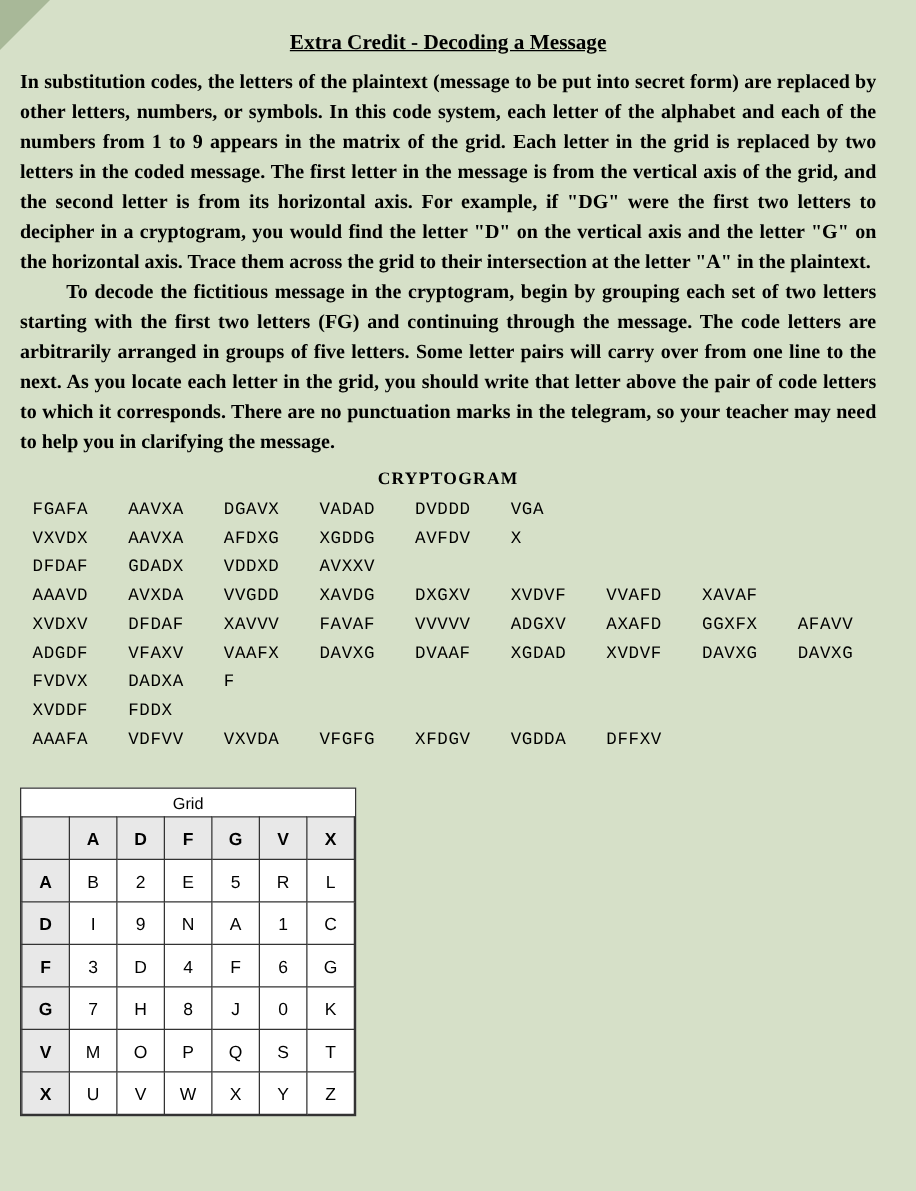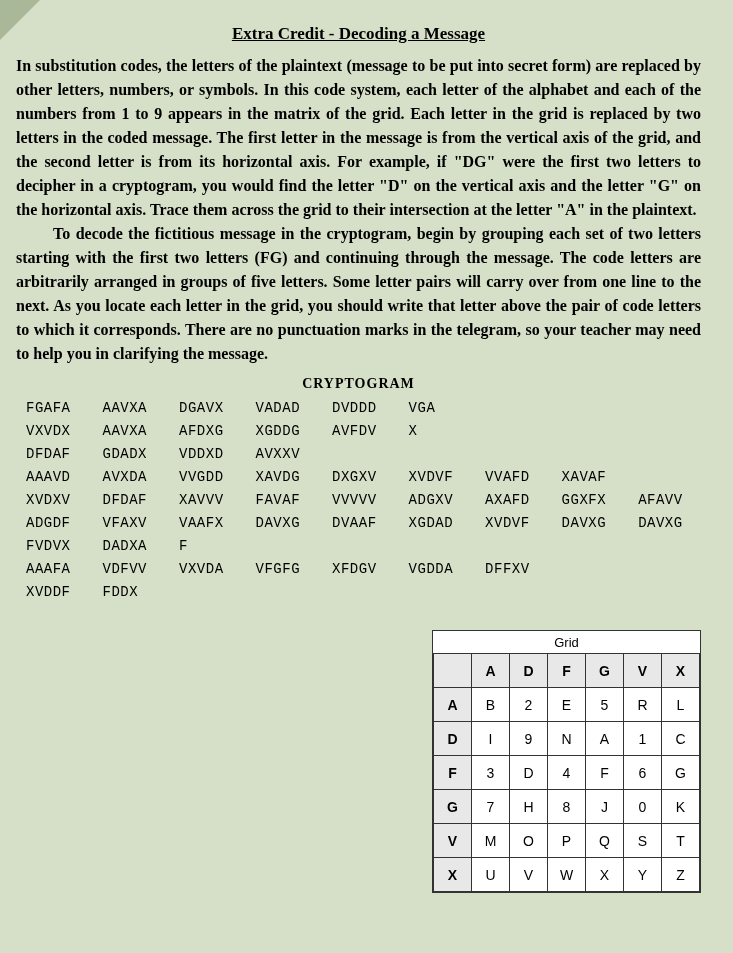--- a/index.html
+++ b/index.html
@@ -50,21 +50,21 @@
       padding-left: 10px;
       font-size: 14px;
       font-family: 'Courier New', Courier, monospace;
       letter-spacing: 0.5px;
     }
     .crypto-word {
       display: inline-block;
     }
     .grid-section {
       display: flex;
-      justify-content: flex-end;
+      justify-content: flex-start;
       margin-top: 30px;
     }
     .grid-container {
       border: 1.5px solid #333;
       background: #fff;
     }
     .grid-title {
       text-align: center;
       font-size: 13px;
       font-family: Arial, sans-serif;
@@ -175,32 +175,32 @@
       <span class="crypto-word">XVDVF</span>
       <span class="crypto-word">DAVXG</span>
       <span class="crypto-word">DAVXG</span>
     </div>
     <div class="crypto-line">
       <span class="crypto-word">FVDVX</span>
       <span class="crypto-word">DADXA</span>
       <span class="crypto-word">F</span>
     </div>
     <div class="crypto-line">
+      <span class="crypto-word">XVDDF</span>
+      <span class="crypto-word">FDDX</span>
+    </div>
+    <div class="crypto-line">
       <span class="crypto-word">AAAFA</span>
       <span class="crypto-word">VDFVV</span>
       <span class="crypto-word">VXVDA</span>
       <span class="crypto-word">VFGFG</span>
       <span class="crypto-word">XFDGV</span>
       <span class="crypto-word">VGDDA</span>
       <span class="crypto-word">DFFXV</span>
     </div>
-    <div class="crypto-line">
-      <span class="crypto-word">XVDDF</span>
-      <span class="crypto-word">FDDX</span>
-    </div>
   </div>
 
   <div class="grid-section">
     <div class="grid-container">
       <div class="grid-title">Grid</div>
       <table>
         <thead>
           <tr>
             <td class="empty-corner"></td>
             <td class="header-cell">A</td>

